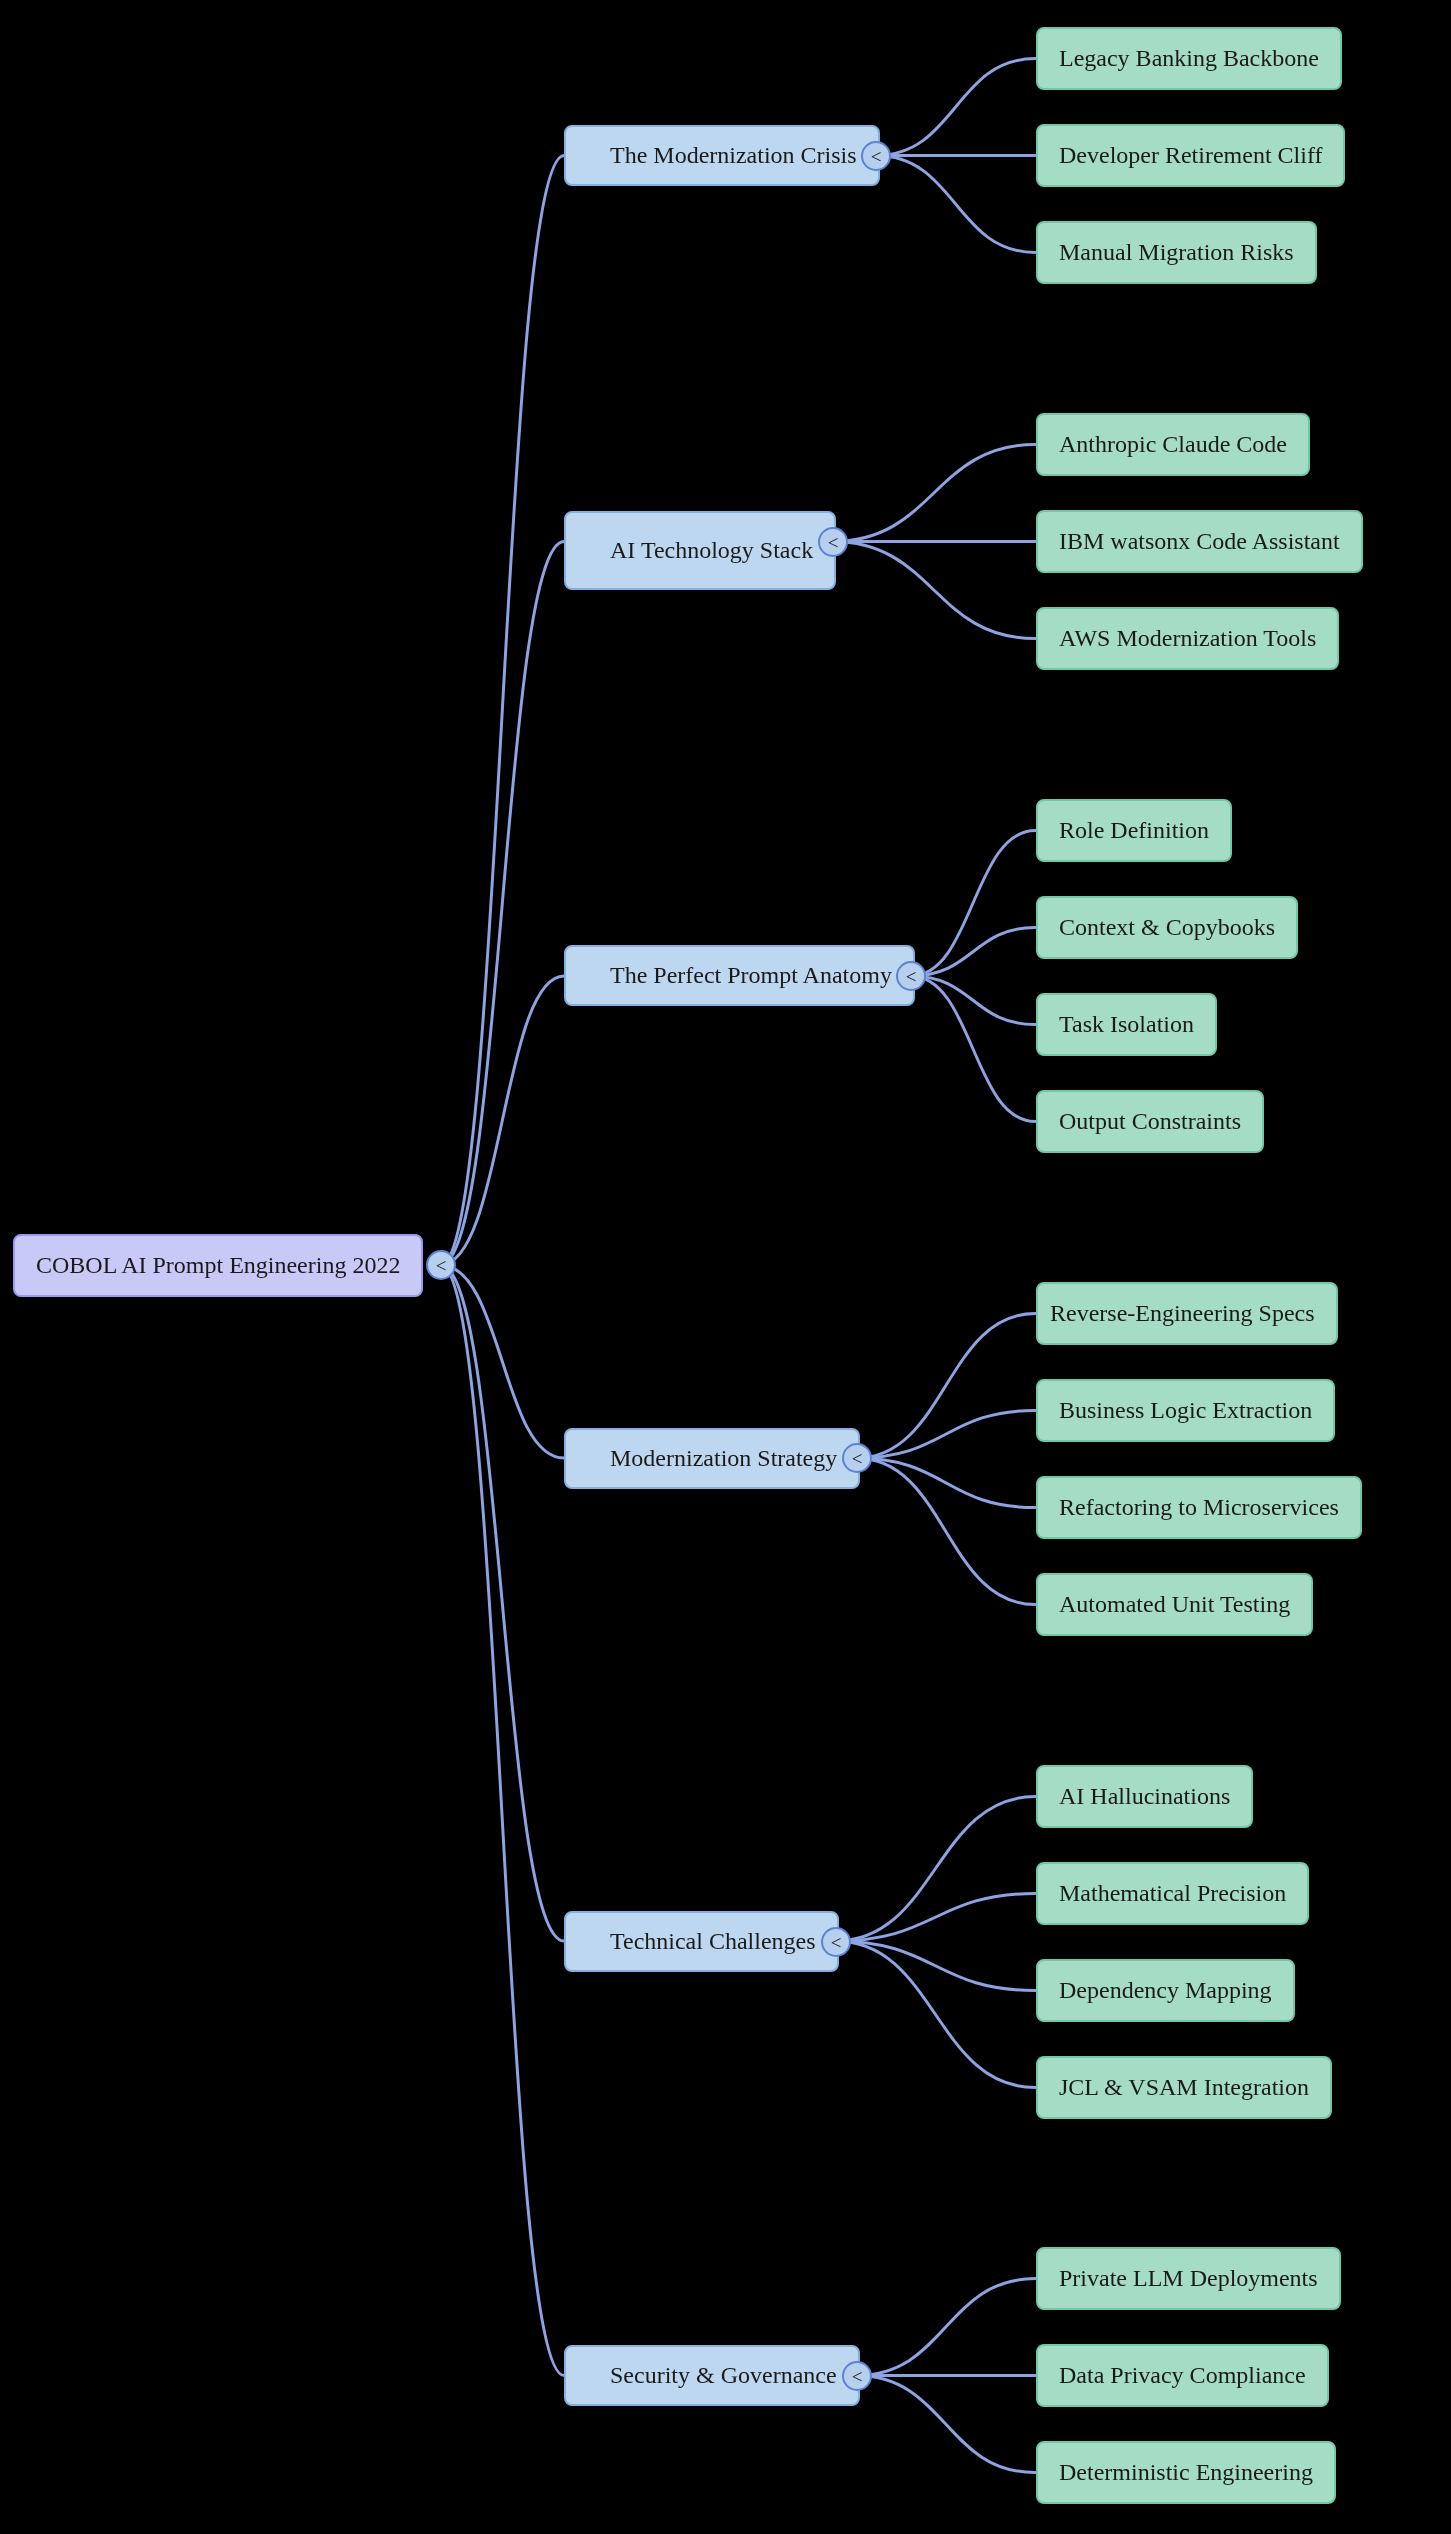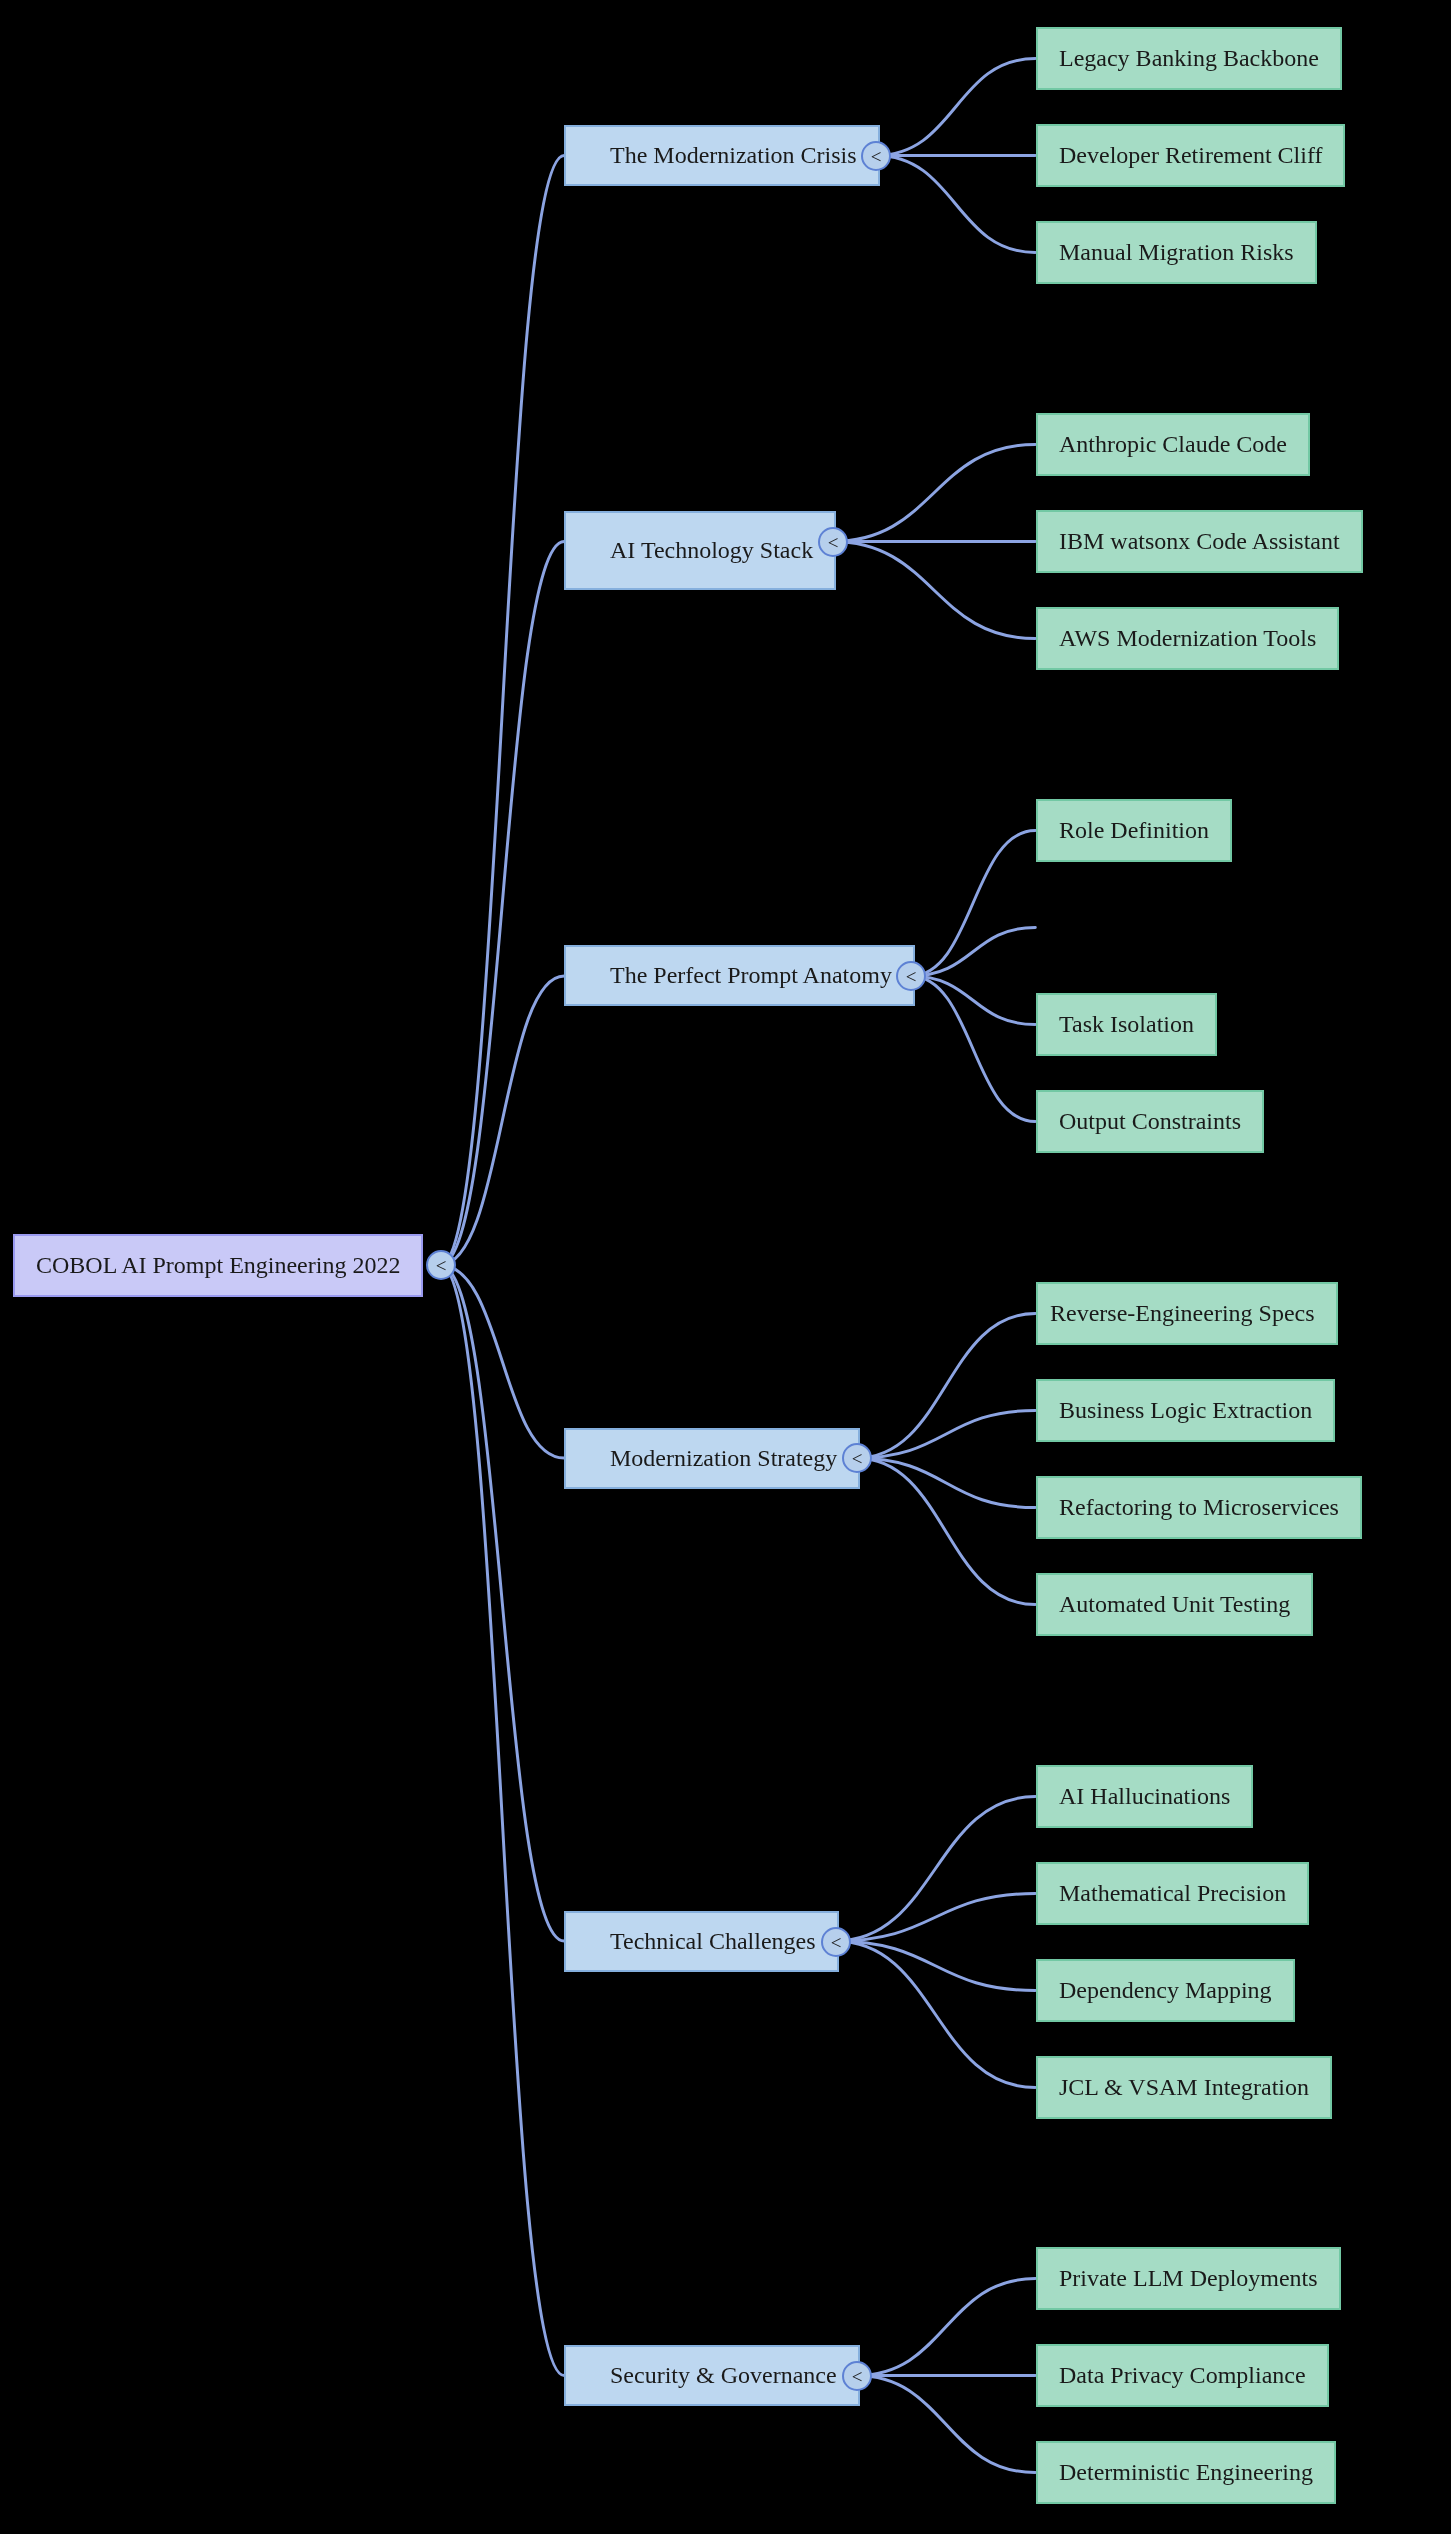--- a/index.html
+++ b/index.html
@@ -23,21 +23,21 @@
     z-index: 0;
   }
   .node {
     position: absolute;
     display: flex;
     align-items: center;
     justify-content: center;
     box-sizing: border-box;
     padding: 0 21px;
     white-space: nowrap;
-    border-radius: 0;
+    border-radius: 8px;
     font-size: 24px;
     color: var(--text, #1a1a1a);
     z-index: 2;
     border: 2px solid transparent;
   }
   .node--root {
     background: var(--root-fill);
     border-color: var(--root-border);
   }
   .node--branch {
@@ -139,20 +139,23 @@
     </div>
     <div class="node node--branch" style="left: 564px; top: 945px; height: 61px;">
       <span>The Perfect Prompt Anatomy</span>
     </div>
     <div class="collapse-btn" style="left: 896px; top: 961px;">
       <span>&lt;</span>
     </div>
     <div class="node node--leaf" style="left: 1036px; top: 799px; height: 63px;">
       <span>Role Definition</span>
     </div>
+    <div class="node node--leaf" style="left: 1036px; top: 896px; height: 63px;">
+      <span>Context &amp; Copybooks</span>
+    </div>
     <div class="node node--leaf" style="left: 1036px; top: 993px; height: 63px;">
       <span>Task Isolation</span>
     </div>
     <div class="node node--leaf" style="left: 1036px; top: 1090px; height: 63px;">
       <span>Output Constraints</span>
     </div>
     <div class="node node--branch" style="left: 564px; top: 1428px; height: 61px;">
       <span>Modernization Strategy</span>
     </div>
     <div class="collapse-btn" style="left: 842px; top: 1443px;">

